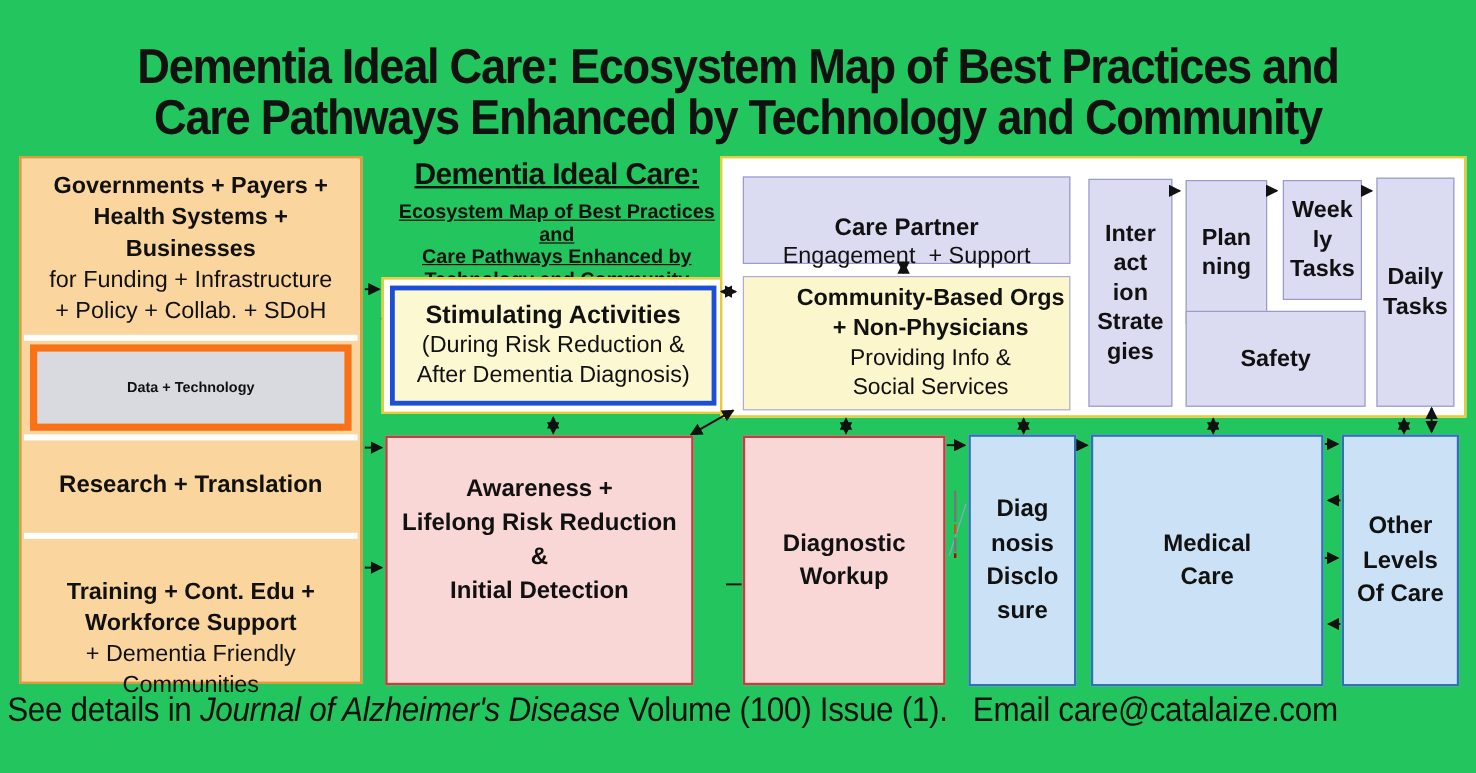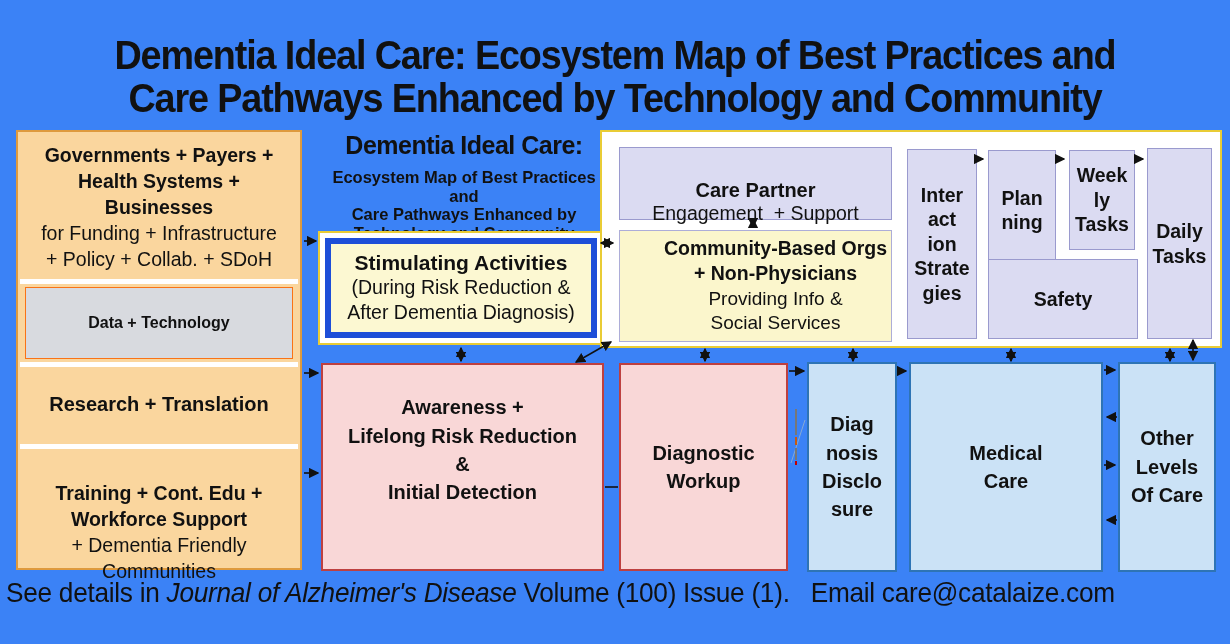--- a/index.html
+++ b/index.html
@@ -1,43 +1,43 @@
 <!DOCTYPE html>
 <html><head>
 <meta charset="utf-8">
 <style>
   html,body{margin:0;padding:0;background:#fff;}
-  .canvas{position:relative;width:1230px;height:644px;background:#3b82f6;overflow:hidden;
+  .canvas{position:relative;width:1230px;height:644px;background:#22c55e;overflow:hidden;
           font-family:"Liberation Sans",sans-serif;color:#111;}
   .pre{white-space:pre-line;}
   .prespace{white-space:pre;}
   .abs{position:absolute;box-sizing:border-box;}
   .flexc{display:flex;flex-direction:column;align-items:center;justify-content:center;text-align:center;}
 
   
   .title{left:0;right:0;top:34px;text-align:center;font-weight:bold;font-size:41px;
          line-height:1.06;letter-spacing:-1.2px;transform:scaleX(0.92);transform-origin:center;}
 
   
   .left-col{left:16px;top:130px;width:286px;height:440px;background:#FAD69E;border:2.5px solid #DE9A3E;}
   .lc-sec{left:3px;right:3px;font-size:19.5px;line-height:1.34;}
   .lc-div{left:2px;right:2px;height:5px;background:#fff;}
   .bold{font-weight:bold;}
-  .gray-box{left:7px;right:7px;top:155px;height:72px;background:#D8DADF;border:1px solid #f97316;
-            font-weight:bold;font-size:16px;justify-content:center;}
-
-  
-  .center-head{left:316px;top:132px;width:296px;text-align:center;}
+  .gray-box{left:7px;right:7px;top:155px;height:72px;background:#D8DADF;border:6px solid #f97316;
+            font-weight:bold;font-size:12px;justify-content:center;}
+
+  
+  .center-head{left:316px;top:132px;width:296px;text-align:center;text-decoration:underline;}
   .ch-heading{font-size:25px;font-weight:bold;letter-spacing:-0.5px;line-height:1.05;}
   .ch-lines{font-size:16.5px;font-weight:bold;line-height:1.12;margin-top:10px;}
   .ch-byline{font-size:19px;font-weight:bold;margin-top:6px;}
 
   
   .stim-outer{left:318px;top:231px;width:286px;height:114px;border:2px solid #E9CC35;background:#fff;}
-  .stim-inner{position:absolute;inset:5px;border:6px solid #1d4ed8;background:#FCF8D2;box-sizing:border-box;align-items:center;}
+  .stim-inner{position:absolute;inset:5px;border:4px solid #1d4ed8;background:#FCF8D2;box-sizing:border-box;align-items:center;}
   .stim-bold{font-weight:bold;font-size:21px;}
   .stim-rest{font-size:19.5px;line-height:1.3;}
 
   
   .right-cont{left:600px;top:130px;width:622px;height:218px;border:2.5px solid #E9CC35;background:#fff;}
   .lav{background:#DBDBF2;border:1.5px solid #9A9ACE;}
   .care-partner{left:17px;top:15px;width:273px;height:73px;}
   .cp-bold{font-weight:bold;font-size:20px;margin-top:36px;}
   .cp-rest{font-size:19.5px;}
   .community{left:17px;top:98px;width:273px;height:112px;background:#FBF6CC;border:1.5px solid #ADADD8;padding-left:40px;}
@@ -47,21 +47,21 @@
   .interaction{left:305px;top:17px;width:70px;height:190px;}
   .planning{left:386px;top:18px;width:68px;height:120px;}
   .weekly{left:467px;top:18px;width:66px;height:100px;}
   .safety{left:386px;top:127px;width:150px;height:80px;}
   .daily{left:545px;top:16px;width:65px;height:191px;}
 
   
   .pink{background:#F9D7D7;border:2px solid #BE4040;}
   .blue{background:#CBE2F6;border:2px solid #2E74B5;}
   .box-label{font-weight:bold;font-size:20px;line-height:1.42;}
-  .awareness{left:321px;top:363px;width:283px;height:208px;}
+  .awareness{left:321px;top:363px;width:257px;height:208px;}
   .awareness .box-label{padding-bottom:34px;}
   .diagnostic{left:619px;top:363px;width:169px;height:208px;}
   .diagnosis{left:807px;top:362px;width:90px;height:210px;}
   .medical{left:909px;top:362px;width:194px;height:210px;}
   .other{left:1118px;top:362px;width:98px;height:210px;}
 
   
   .footer{left:6px;top:576px;font-size:28.5px;transform:scaleX(0.92);transform-origin:left;
           letter-spacing:-0.3px;white-space:pre;}
   .footer .it{font-style:italic;}

